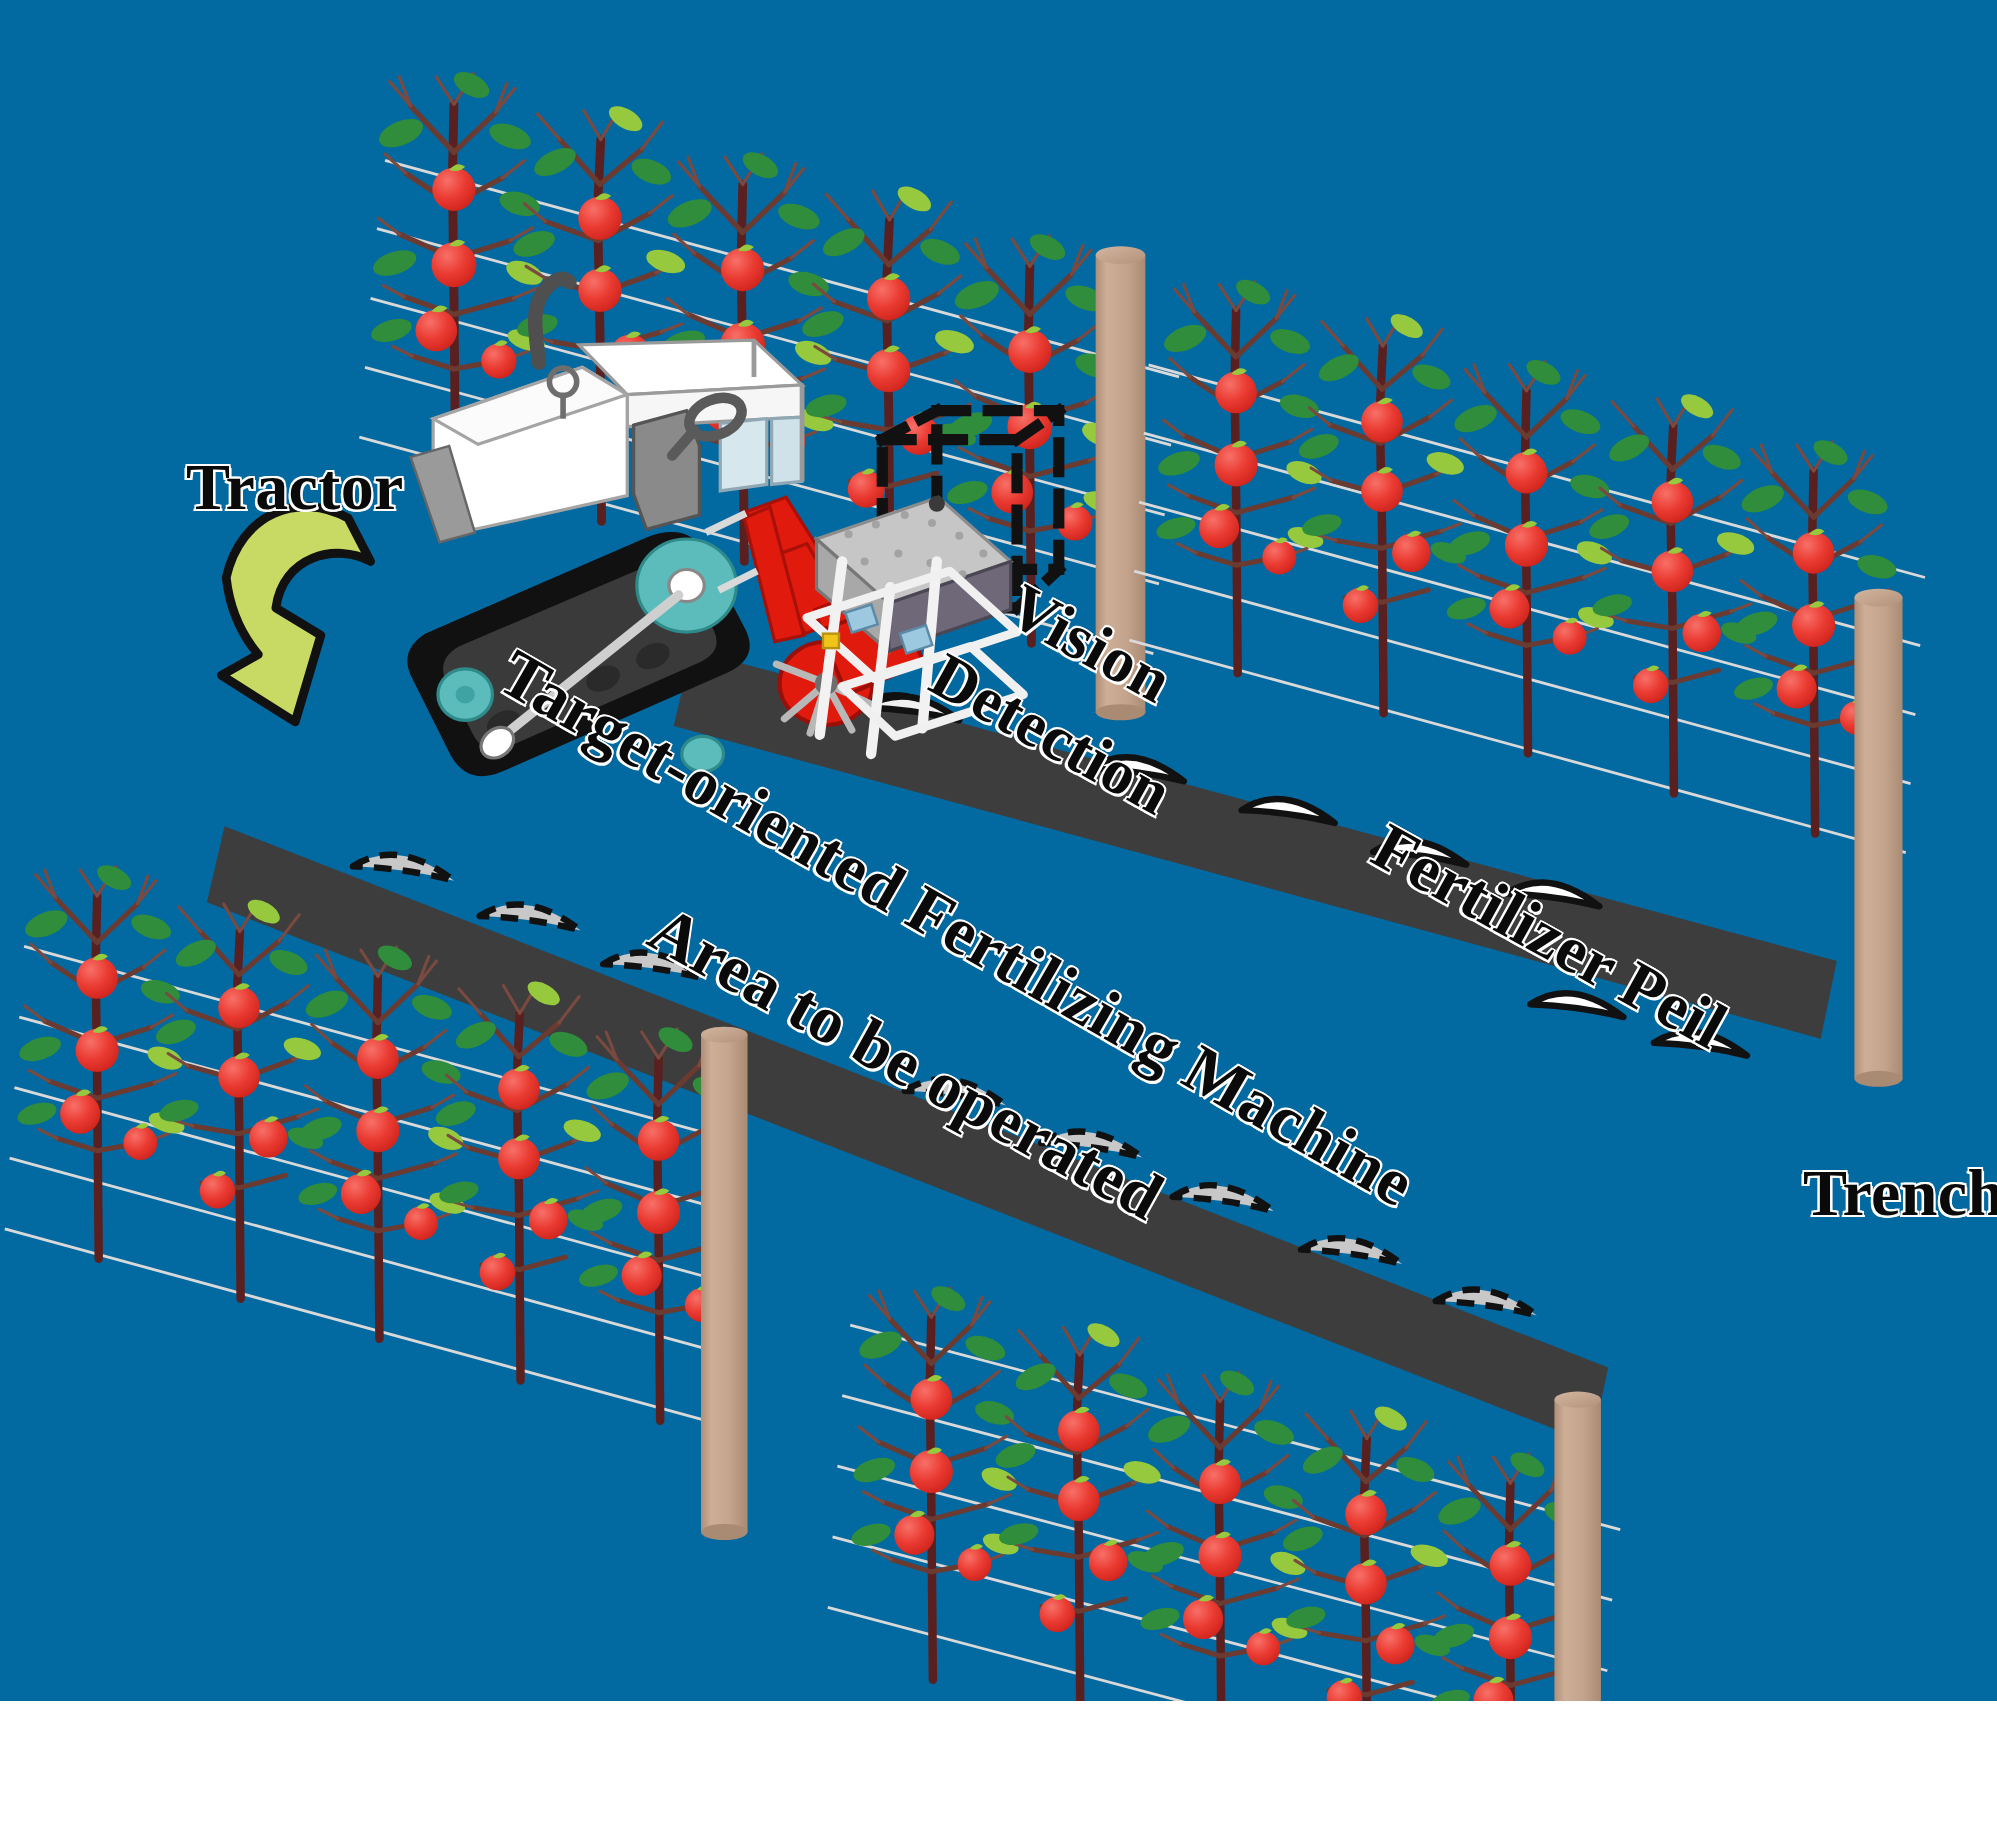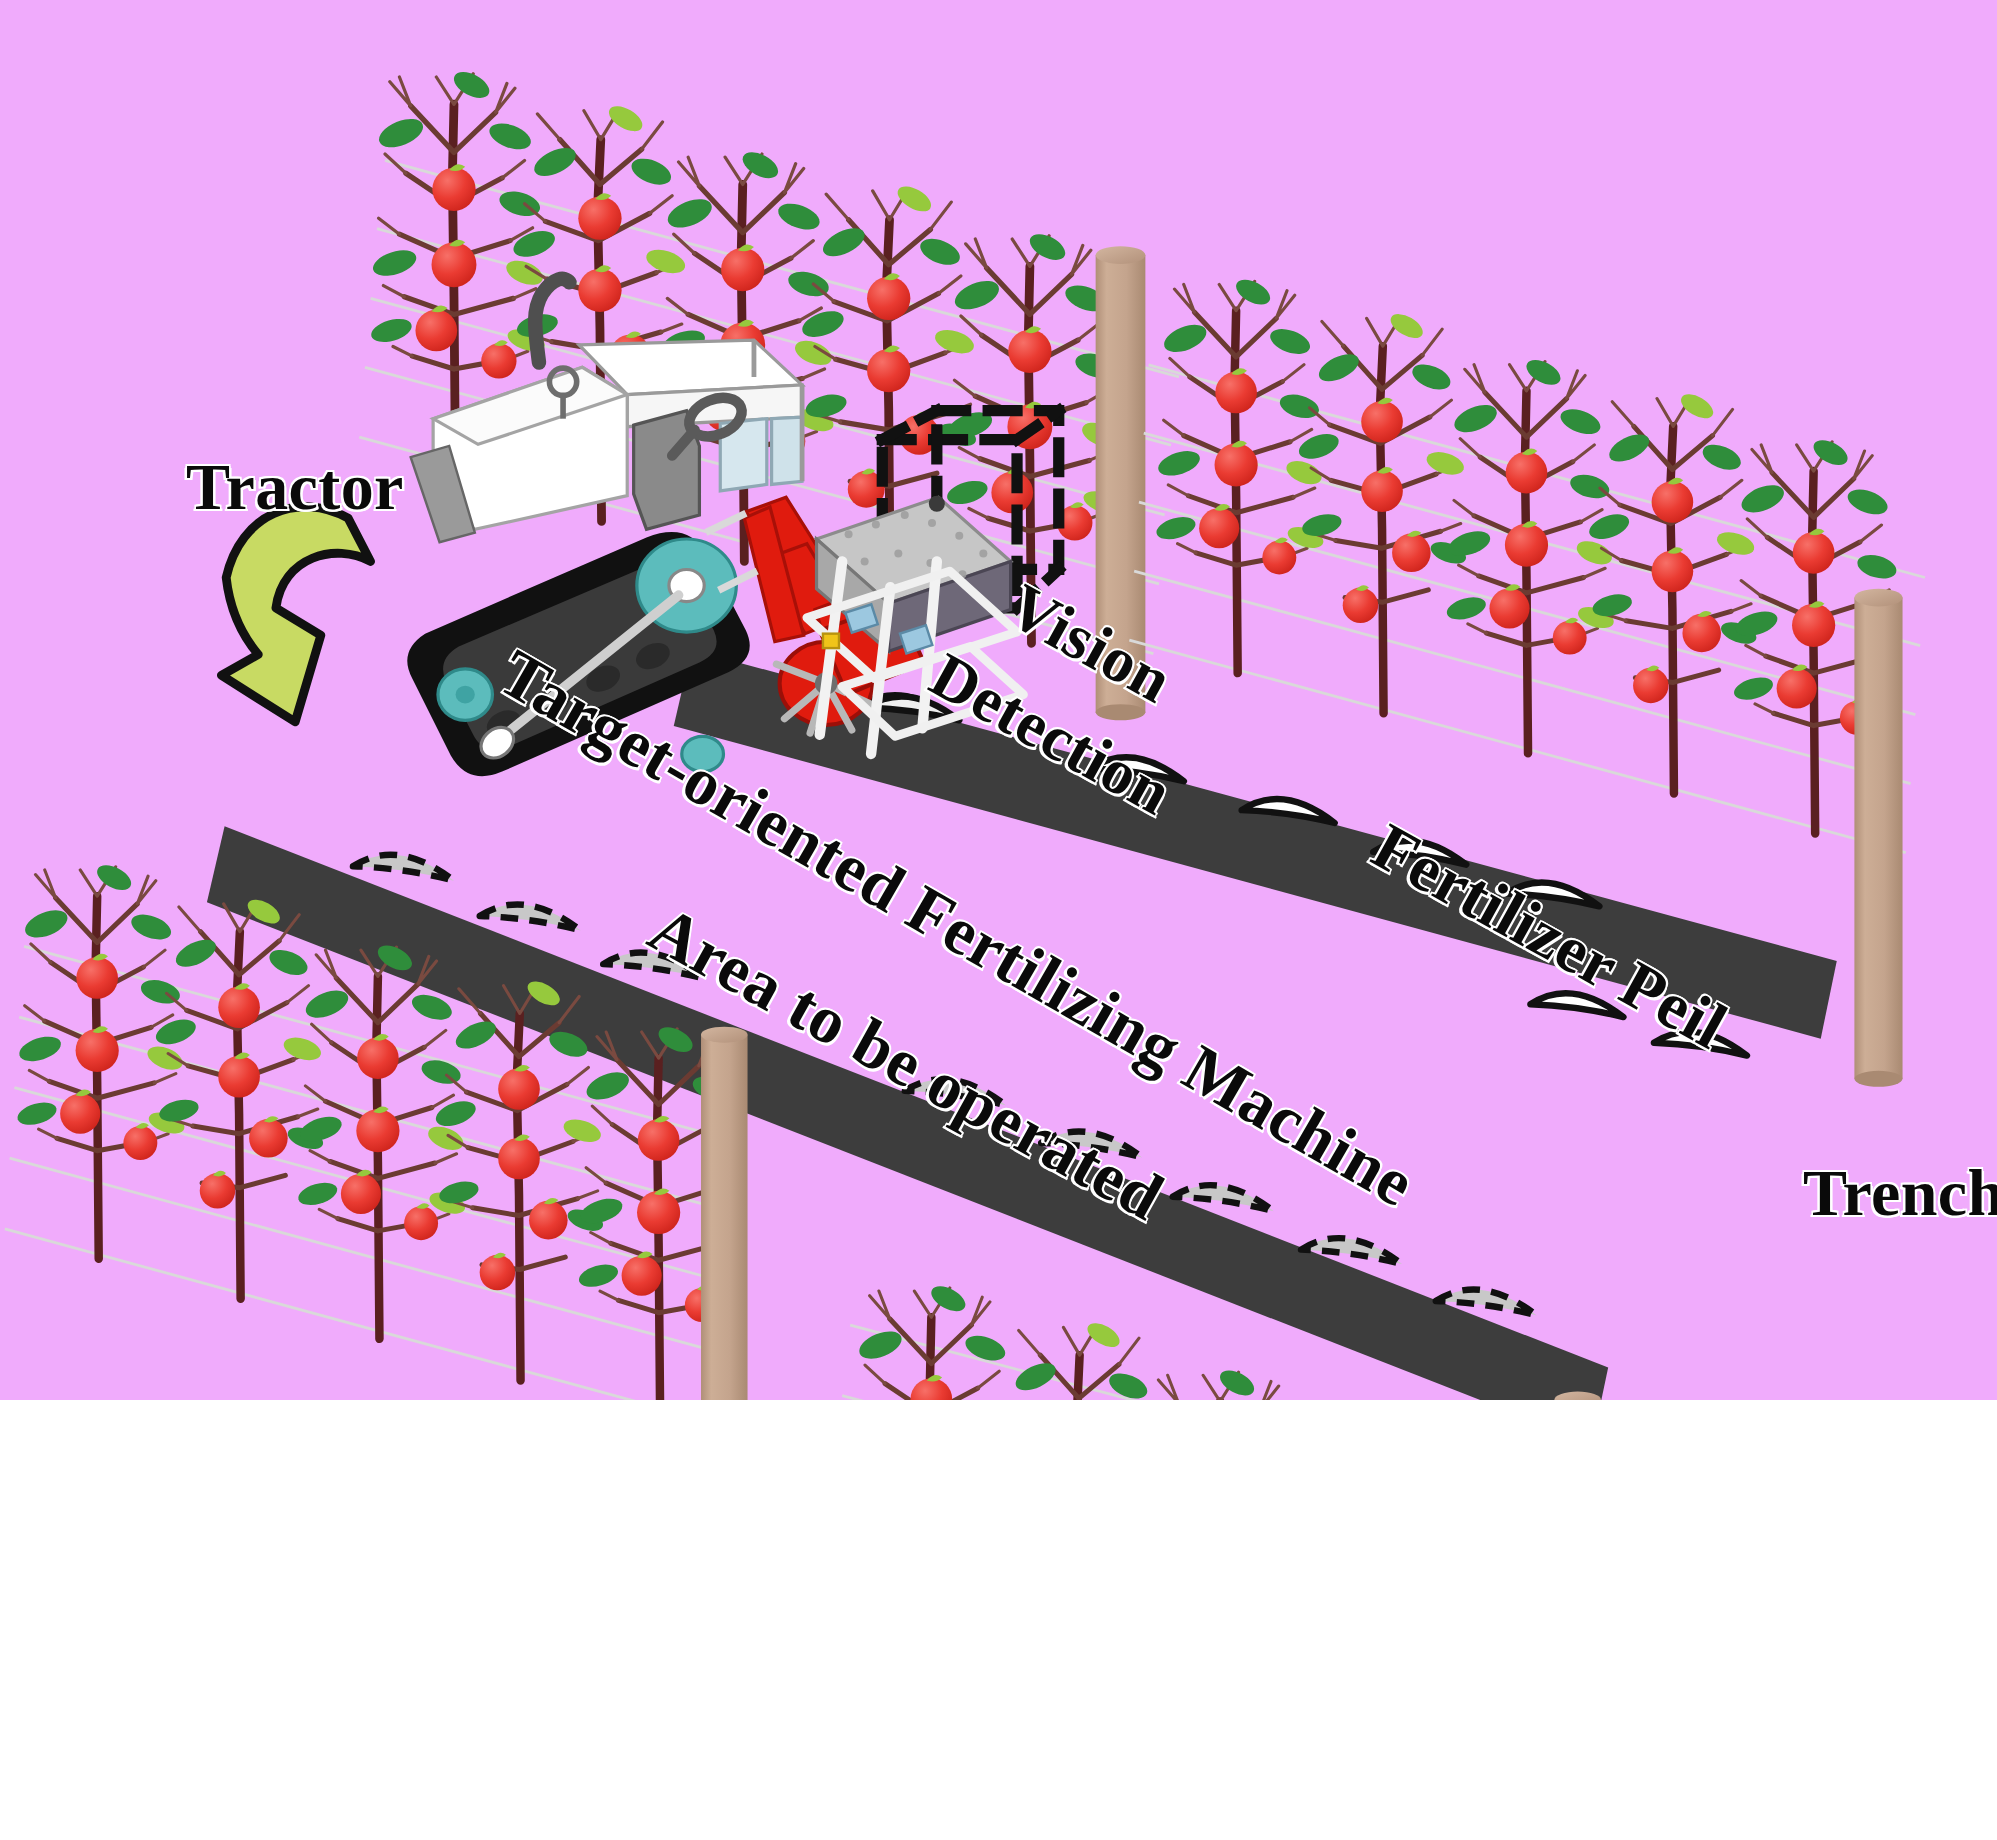--- a/index.html
+++ b/index.html
@@ -4,22 +4,22 @@
 <title>Target-oriented Fertilizing Machine — Orchard Schematic</title>
 <style>
   html, body {
     margin: 0;
     padding: 0;
     background: #ffffff;
   }
   #stage {
     position: relative;
     width: 1998px;
-    height: 1400px;
-    background: #f0abfc;
+    height: 1701px;
+    background: #0369a1;
     overflow: hidden;
     font-family: "Liberation Serif", "DejaVu Serif", serif;
   }
   #scene { position: absolute; inset: 0; }
 
   
   .lbl {
     position: absolute;
     color: #0a0a0a;
     font-family: "Liberation Serif", "DejaVu Serif", serif;

